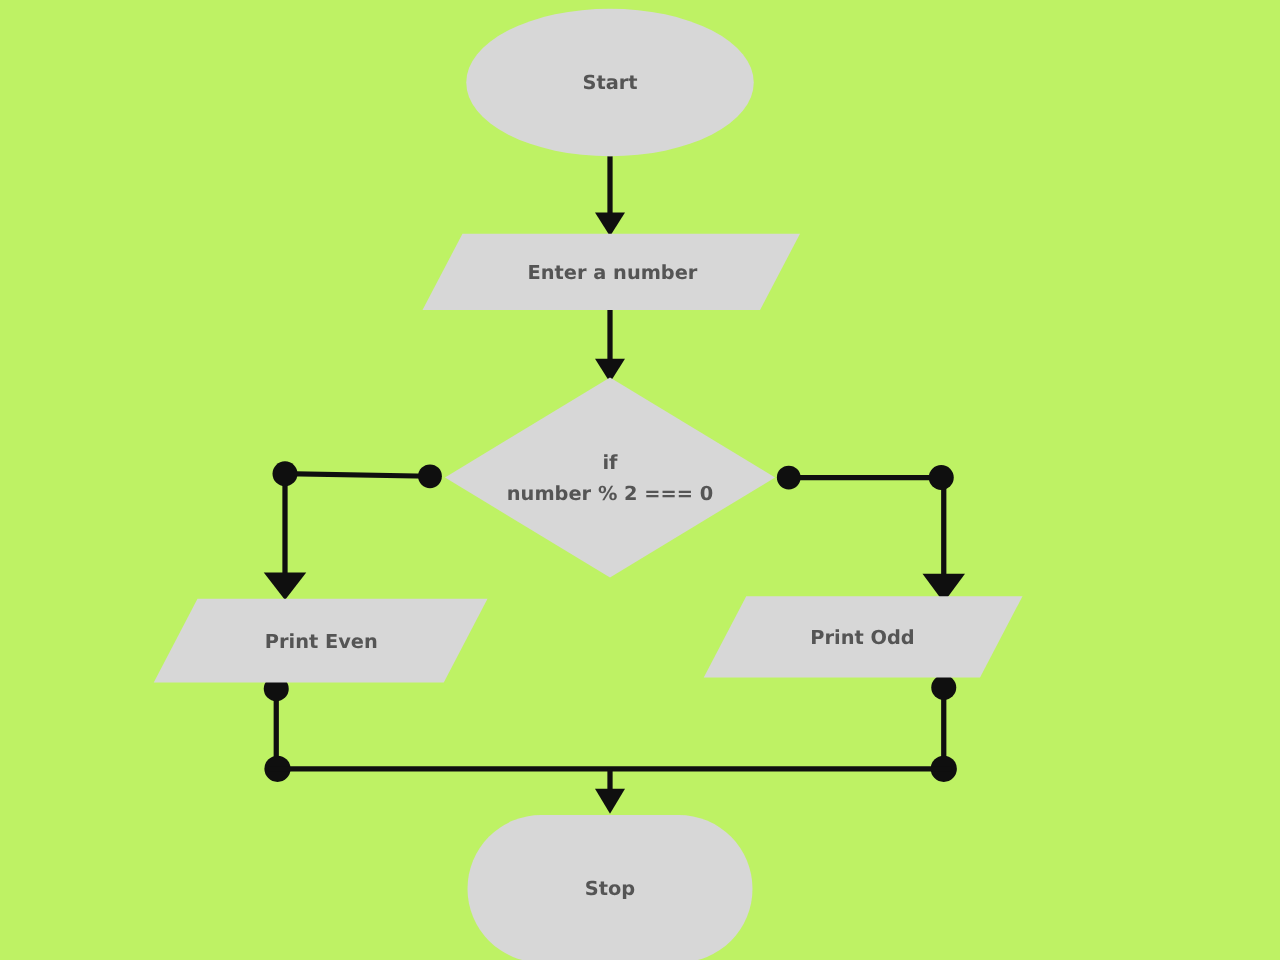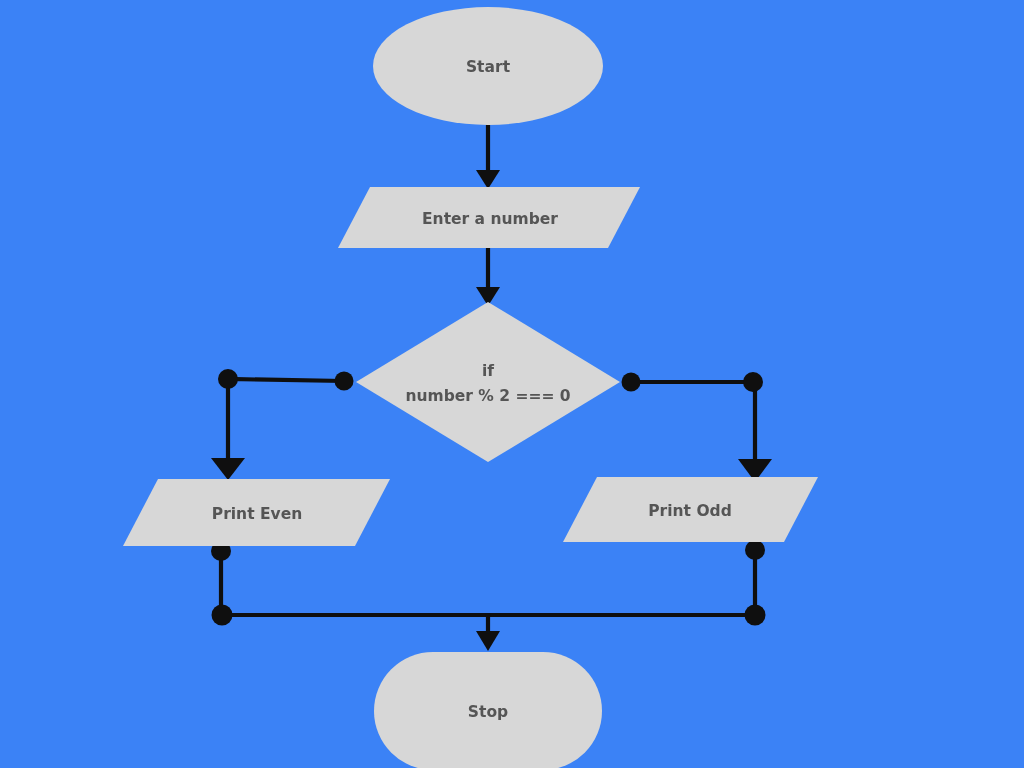--- a/index.html
+++ b/index.html
@@ -11,21 +11,21 @@
   body {
     width: 1024px;
     height: 768px;
     overflow: hidden;
     font-family: "DejaVu Sans", "Liberation Sans", sans-serif;
   }
   #canvas {
     position: relative;
     width: 1024px;
     height: 768px;
-    background: #3b82f6;
+    background: #bef264;
   }
   #flow-svg {
     position: absolute;
     left: 0;
     top: 0;
     width: 1024px;
     height: 768px;
     display: block;
   }
   .node-label {

